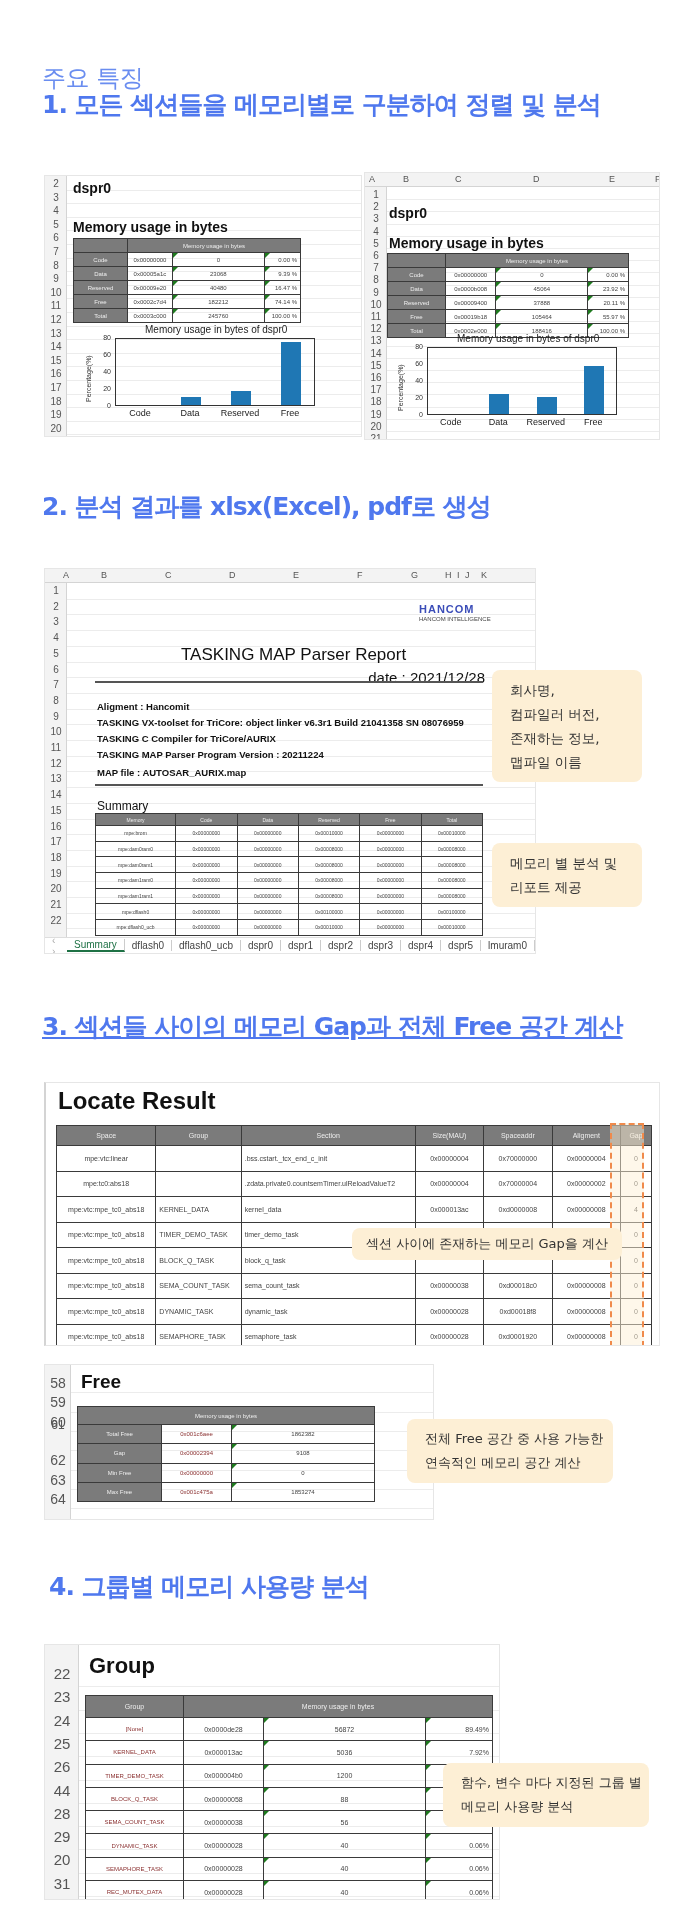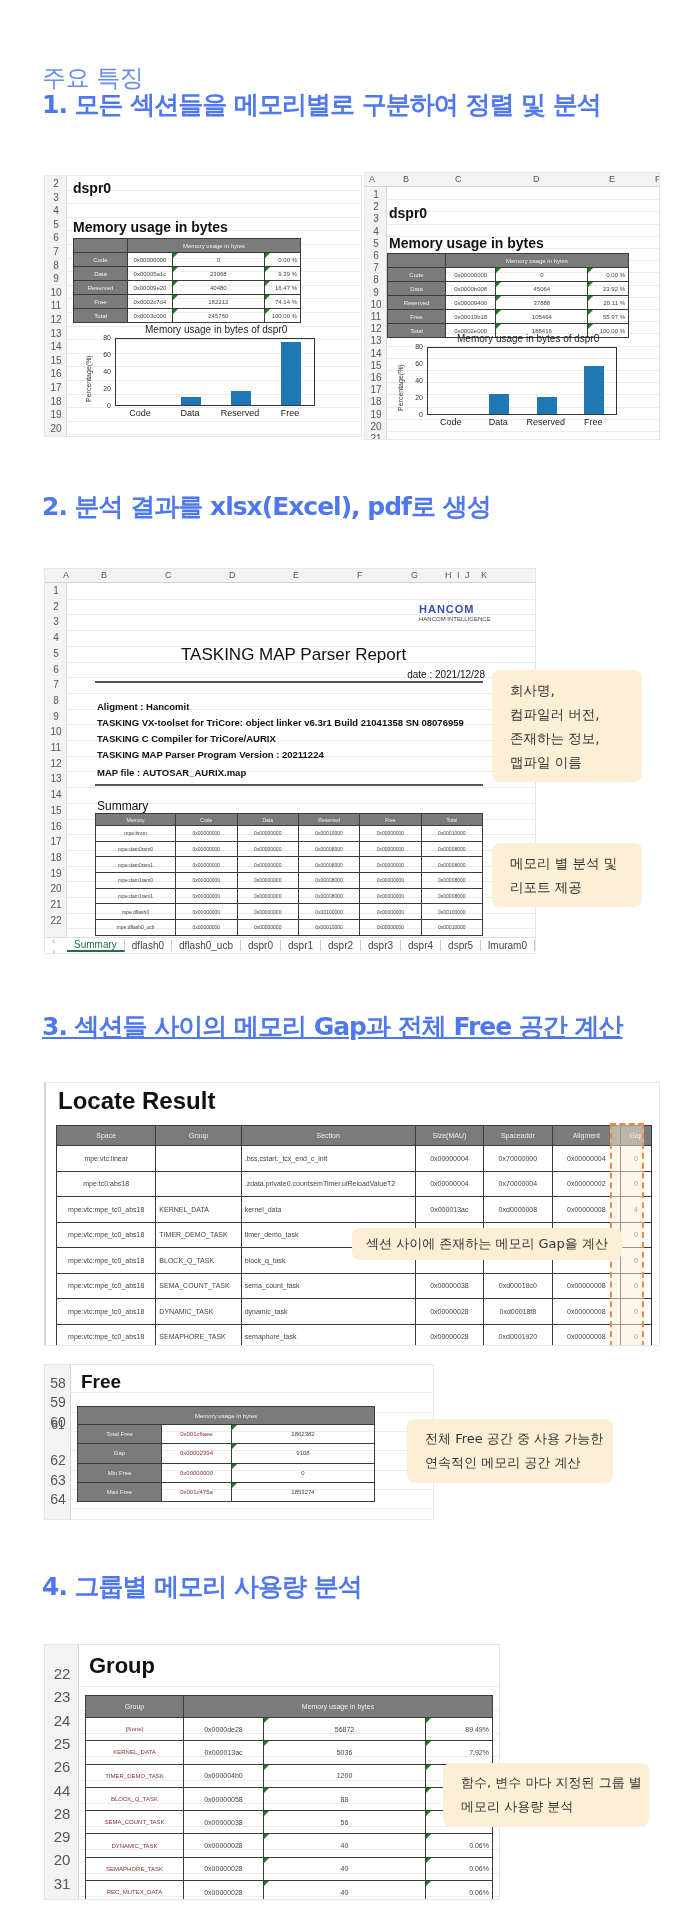--- a/index.html
+++ b/index.html
@@ -34,21 +34,21 @@
   .report-text { position: absolute; font-family: "Liberation Sans", sans-serif; font-weight: bold; font-size: 9.5px; color: #111; white-space: nowrap; }
   .gapbox { position: absolute; border: 2px dashed #f08a4b; background: rgba(253,239,213,0.5); }
 </style>
 </head>
 <body>
 
 <div class="abs eyebrow">주요 특징</div>
 <div class="abs h" style="top:88px;">1. 모든 섹션들을 메모리별로 구분하여 정렬 및 분석</div>
 <div class="abs h" style="top:490px;">2. 분석 결과를 xlsx(Excel), pdf로 생성</div>
 <div class="abs h" style="top:1010px;text-decoration:underline;">3. 섹션들 사이의 메모리 Gap과 전체 Free 공간 계산</div>
-<div class="abs h" style="top:1570px;">4. 그룹별 메모리 사용량 분석</div>
+<div class="abs h" style="top:1570px;margin-left:7px;">4. 그룹별 메모리 사용량 분석</div>
 
 <div class="abs sheet" style="left:44px;top:175px;width:318px;height:262px;">
   <div class="rowhdr"></div>
   <div id="s1l-rows">
       <div class="rn" style="top:2px;">2</div>
       <div class="gridline" style="top:13.6px;"></div>
       <div class="rn" style="top:15.6px;">3</div>
       <div class="gridline" style="top:27.2px;"></div>
       <div class="rn" style="top:29.2px;">4</div>
       <div class="gridline" style="top:40.8px;"></div>
@@ -321,21 +321,21 @@
       <div class="rn" style="top:314.3px;">20</div>
       <div class="gridline" style="top:328px;"></div>
       <div class="rn" style="top:330px;">21</div>
       <div class="gridline" style="top:343.7px;"></div>
       <div class="rn" style="top:345.7px;">22</div>
       <div class="gridline" style="top:359.4px;"></div>
     </div>
   <div class="abs" style="left:374px;top:34px;font-family:'Liberation Sans',sans-serif;font-weight:bold;font-size:11px;color:#3b4db8;letter-spacing:1px;">HANCOM</div>
   <div class="abs" style="left:374px;top:47px;font-family:'Liberation Sans',sans-serif;font-size:6px;color:#444;">HANCOM INTELLIGENCE</div>
   <div class="abs" style="left:136px;top:76px;font-family:'Liberation Sans',sans-serif;font-size:17px;color:#111;">TASKING MAP Parser Report</div>
-  <div class="abs" style="right:50px;top:100px;font-family:'Liberation Sans',sans-serif;font-size:10px;color:#111;">date : 2021/12/28</div>
+  <div class="abs" style="right:50px;top:100px;font-family:'Liberation Sans',sans-serif;font-size:15px;color:#111;">date : 2021/12/28</div>
   <div class="abs" style="left:50px;top:112px;width:388px;height:2px;background:#555;"></div>
   <div class="report-text" style="left:52px;top:132px;">Aligment : Hancomit</div>
   <div class="report-text" style="left:52px;top:148px;">TASKING VX-toolset for TriCore: object linker v6.3r1 Build 21041358 SN 08076959</div>
   <div class="report-text" style="left:52px;top:164px;">TASKING C Compiler for TriCore/AURIX</div>
   <div class="report-text" style="left:52px;top:180px;">TASKING MAP Parser Program Version : 20211224</div>
   <div class="report-text" style="left:52px;top:198px;">MAP file : AUTOSAR_AURIX.map</div>
   <div class="abs" style="left:50px;top:215px;width:388px;height:2px;background:#555;"></div>
   <div class="abs" style="left:52px;top:230px;font-family:'Liberation Sans',sans-serif;font-size:12px;color:#111;">Summary</div>
   <table class="x" style="left:50px;top:244px;width:388px;font-size:5px;">
     <tbody>

